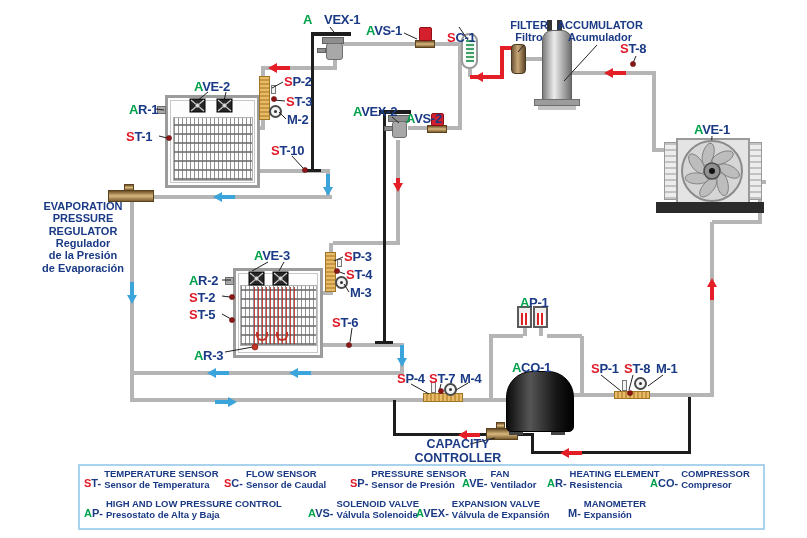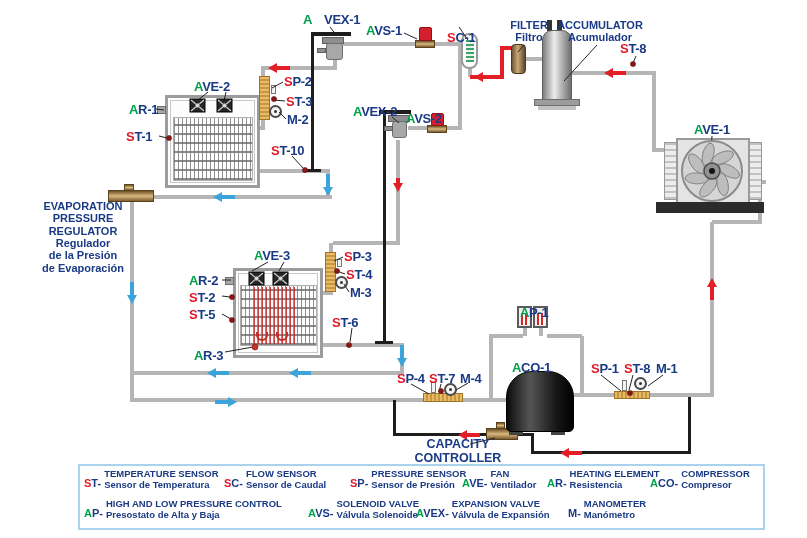--- a/index.html
+++ b/index.html
@@ -298,21 +298,21 @@
       <div class="lbl" style="left: 406px; top: 111px;"><span style="color: rgb(0, 161, 75);">A</span><span style="color: rgb(26, 58, 133);">VS-2</span></div>
       <div class="lbl" style="left: 254px; top: 248px;"><span style="color: rgb(0, 161, 75);">A</span><span style="color: rgb(26, 58, 133);">VE-3</span></div>
       <div class="lbl" style="left: 189px; top: 273px;"><span style="color: rgb(0, 161, 75);">A</span><span style="color: rgb(26, 58, 133);">R-2</span></div>
       <div class="lbl" style="left: 189px; top: 290px;"><span style="color: rgb(224, 26, 40);">S</span><span style="color: rgb(26, 58, 133);">T-2</span></div>
       <div class="lbl" style="left: 189px; top: 307px;"><span style="color: rgb(224, 26, 40);">S</span><span style="color: rgb(26, 58, 133);">T-5</span></div>
       <div class="lbl" style="left: 194px; top: 348px;"><span style="color: rgb(0, 161, 75);">A</span><span style="color: rgb(26, 58, 133);">R-3</span></div>
       <div class="lbl" style="left: 344px; top: 249px;"><span style="color: rgb(224, 26, 40);">S</span><span style="color: rgb(26, 58, 133);">P-3</span></div>
       <div class="lbl" style="left: 346px; top: 267px;"><span style="color: rgb(224, 26, 40);">S</span><span style="color: rgb(26, 58, 133);">T-4</span></div>
       <div class="lbl" style="left: 350px; top: 285px;"><span style="color: rgb(26, 58, 133);">M</span><span style="color: rgb(26, 58, 133);">-3</span></div>
       <div class="lbl" style="left: 332px; top: 315px;"><span style="color: rgb(224, 26, 40);">S</span><span style="color: rgb(26, 58, 133);">T-6</span></div>
-      <div class="lbl" style="left: 520px; top: 305px;"><span style="color: rgb(0, 161, 75);">A</span><span style="color: rgb(26, 58, 133);">P-1</span></div>
+      <div class="lbl" style="left: 520px; top: 295px;"><span style="color: rgb(0, 161, 75);">A</span><span style="color: rgb(26, 58, 133);">P-1</span></div>
       <div class="lbl" style="left: 512px; top: 360px;"><span style="color: rgb(0, 161, 75);">A</span><span style="color: rgb(26, 58, 133);">CO-1</span></div>
       <div class="lbl" style="left: 397px; top: 371px;"><span style="color: rgb(224, 26, 40);">S</span><span style="color: rgb(26, 58, 133);">P-4</span></div>
       <div class="lbl" style="left: 429px; top: 371px;"><span style="color: rgb(224, 26, 40);">S</span><span style="color: rgb(26, 58, 133);">T-7</span></div>
       <div class="lbl" style="left: 460px; top: 371px;"><span style="color: rgb(26, 58, 133);">M</span><span style="color: rgb(26, 58, 133);">-4</span></div>
       <div class="lbl" style="left: 591px; top: 361px;"><span style="color: rgb(224, 26, 40);">S</span><span style="color: rgb(26, 58, 133);">P-1</span></div>
       <div class="lbl" style="left: 624px; top: 361px;"><span style="color: rgb(224, 26, 40);">S</span><span style="color: rgb(26, 58, 133);">T-8</span></div>
       <div class="lbl" style="left: 656px; top: 361px;"><span style="color: rgb(26, 58, 133);">M</span><span style="color: rgb(26, 58, 133);">-1</span></div>
     </div>
 
   <div id="legend">
@@ -376,17 +376,17 @@
         <span class="lg-code"><span style="color: rgb(0, 161, 75);">A</span><span style="color: rgb(26, 58, 133);">VEX-</span></span>
         <span class="lg-txt">
           <div>EXPANSION VALVE</div>
           <div>Válvula de Expansión</div>
         </span>
       </div>
       <div class="lg-entry" style="left: 488px; top: 33px;">
         <span class="lg-code"><span style="color: rgb(26, 58, 133);">M</span><span style="color: rgb(26, 58, 133);">-</span></span>
         <span class="lg-txt">
           <div>MANOMETER</div>
-          <div>Manómetro</div>
+          <div>Expansión</div>
         </span>
       </div>
     </div>
 </div>
 
 </body></html>

